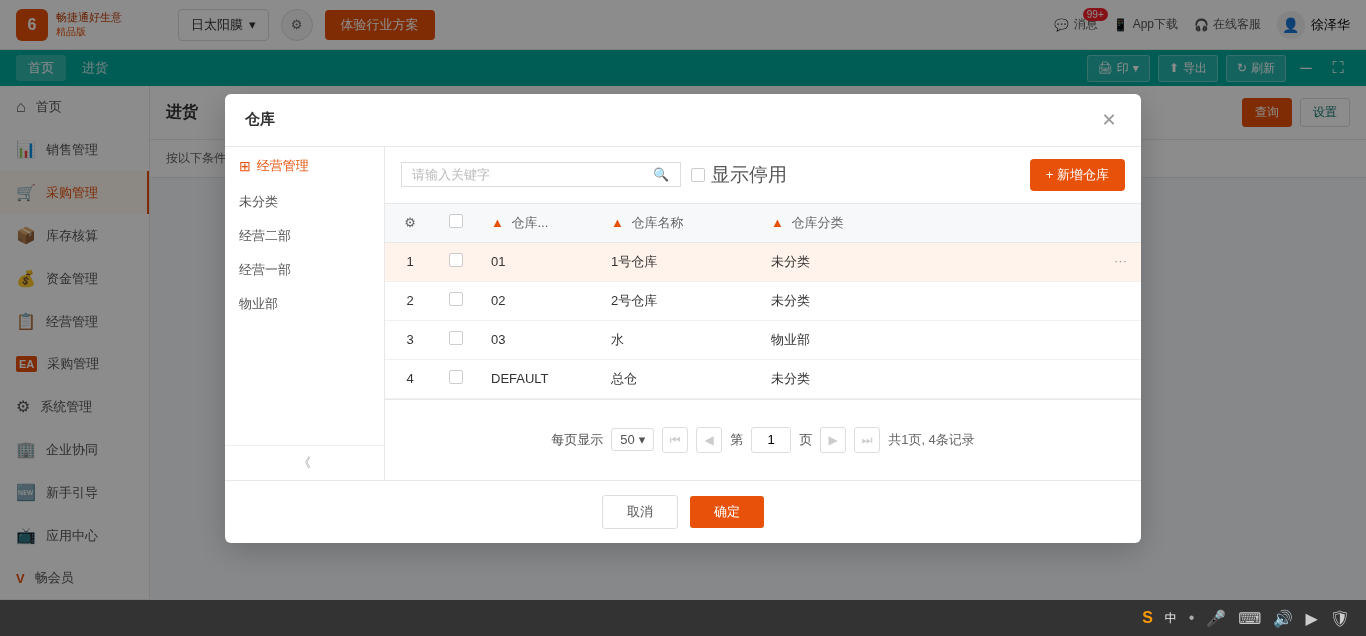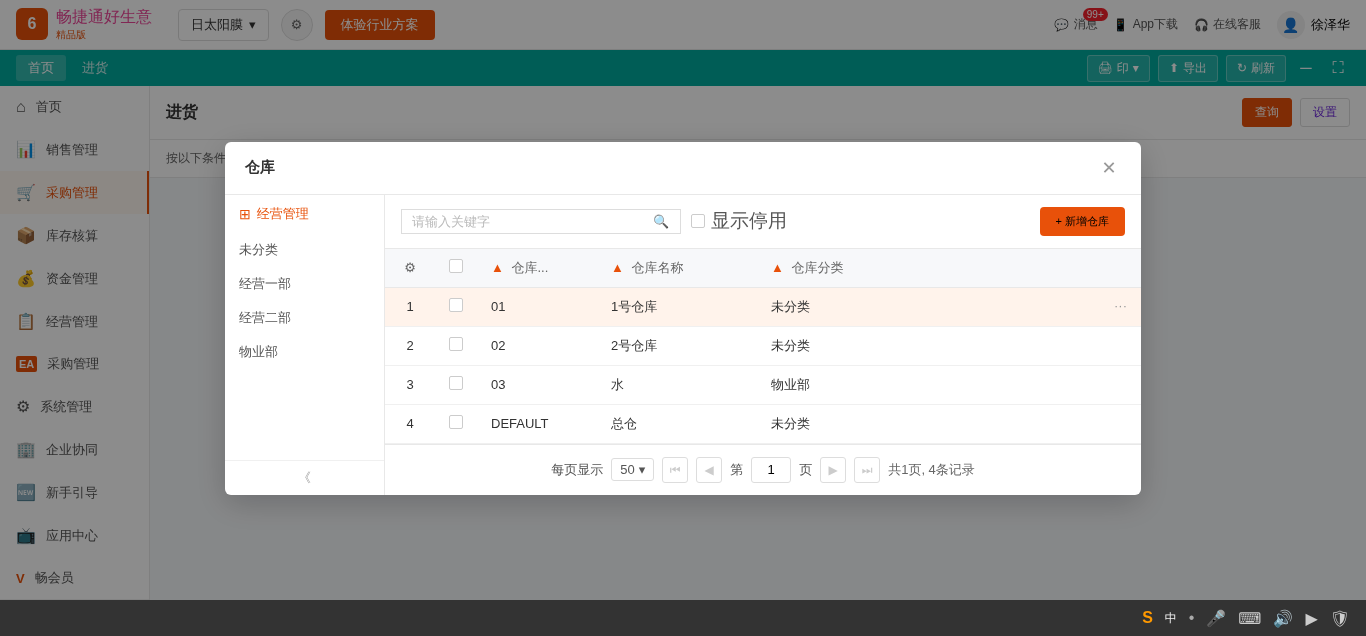--- a/index.html
+++ b/index.html
@@ -22,21 +22,21 @@
       width: 150px;
       gap: 8px;
     }
     .logo-icon {
       width: 32px; height: 32px;
       background: #e8510a;
       border-radius: 6px;
       display: flex; align-items: center; justify-content: center;
       color: white; font-weight: bold; font-size: 16px;
     }
-    .logo-text { font-size: 16px; color: #ec4899; line-height: 1.3; }
+    .logo-text { font-size: 11px; color: #c2410c; line-height: 1.3; }
     .logo-badge { font-size: 10px; color: #e8510a; }
     .store-selector {
       display: flex; align-items: center; gap: 6px;
       padding: 0 12px; height: 32px;
       border: 1px solid #ddd; border-radius: 4px;
       cursor: pointer; color: #333; font-size: 13px;
     }
     .top-nav-middle {
       flex: 1;
       display: flex; align-items: center; gap: 12px; padding-left: 12px;
@@ -147,21 +147,21 @@
     }
     .page-title-bar {
       display: flex; align-items: center; gap: 8px;
     }
     .content-toolbar {
       display: flex; align-items: center; gap: 8px;
     }
     .toolbar-btn {
       padding: 5px 12px; border: 1px solid #ddd;
       border-radius: 3px; background: white; cursor: pointer;
-      font-size: 12px; color: #6d28d9; display: flex; align-items: center; gap: 4px;
+      font-size: 12px; color: #0f766e; display: flex; align-items: center; gap: 4px;
     }
     .toolbar-btn.primary { background: #e8510a; color: white; border-color: #e8510a; }
 
     
     .filter-area {
       background: white;
       padding: 10px 16px;
       border-bottom: 1px solid #e8e8e8;
       display: flex; align-items: center; gap: 8px; flex-wrap: wrap;
     }
@@ -243,23 +243,23 @@
     .search-input-wrap input::placeholder { color: #bbb; }
     .show-disabled {
       display: flex; align-items: center; gap: 6px;
       font-size: 19px; color: #555; cursor: pointer;
     }
     .checkbox-square {
       width: 14px; height: 14px; border: 1px solid #ccc;
       border-radius: 2px; display: inline-block; background: white;
     }
     .add-warehouse-btn {
-      background: #e8510a; color: #000000; border: none;
+      background: #e8510a; color: #ffffff; border: none;
       padding: 7px 16px; border-radius: 4px; cursor: pointer;
-      font-size: 11px; margin-left: auto;
+      font-size: 13px; margin-left: auto;
       display: flex; align-items: center; gap: 4px;
     }
 
     
     .warehouse-table {
       flex: 1; overflow-y: auto;
     }
     table {
       width: 100%; border-collapse: collapse;
     }
@@ -281,21 +281,21 @@
     .col-num { width: 50px; text-align: center; }
     .col-check { width: 40px; text-align: center; }
     .col-code { width: 120px; }
     .col-name { width: 160px; }
     .col-category { flex: 1; }
     .row-actions { color: #999; cursor: pointer; }
 
     
     .pagination-bar {
       display: flex; align-items: center; justify-content: center;
-      padding: 12px 16px; gap: 8px;
+      padding: 27px 16px; gap: 8px;
       border-top: 1px solid #e8e8e8; font-size: 13px; color: #555;
     }
     .page-size-box {
       border: 1px solid #ddd; border-radius: 3px;
       padding: 3px 8px; font-size: 13px;
       display: flex; align-items: center; gap: 4px; cursor: pointer;
     }
     .page-nav-btn {
       width: 26px; height: 26px;
       border: 1px solid #ddd; border-radius: 3px;
@@ -482,22 +482,22 @@
     </div>
 
     <div class="modal-body">
 
       <div class="category-panel">
         <div class="category-header">
           <span class="category-grid-icon">⊞</span>
           <span>经营管理</span>
         </div>
         <div class="category-item">未分类</div>
+        <div class="category-item">经营二部</div>
         <div class="category-item">经营一部</div>
-        <div class="category-item">经营二部</div>
         <div class="category-item">物业部</div>
         <div class="collapse-btn">《</div>
       </div>
 
       <div class="warehouse-panel">
 
         <div class="warehouse-toolbar">
           <div class="search-input-wrap">
             <input type="text" placeholder="请输入关键字" style="">
             <span style="color:#999;">🔍</span>
@@ -593,20 +593,24 @@
           <span>第</span>
           <input class="page-input" type="text" value="1" style="">
           <span>页</span>
           <div class="page-nav-btn disabled">▶</div>
           <div class="page-nav-btn disabled">⏭</div>
           <span class="page-total">共1页, 4条记录</span>
         </div>
       </div>
     </div>
 
+    <div class="modal-footer">
+      <button class="cancel-btn">取消</button>
+      <button class="confirm-btn">确定</button>
+    </div>
   </div>
 </div>
 
 <div class="bottom-bar">
   <span class="bottom-icon" style="color:#f90;font-weight:bold;">S</span>
   <span class="bottom-icon" style="color:#eee;font-size:12px;">中</span>
   <span class="bottom-icon" style="color:#aaa;">•</span>
   <span class="bottom-icon">🎤</span>
   <span class="bottom-icon">⌨</span>
   <span class="bottom-icon">🔊</span>

